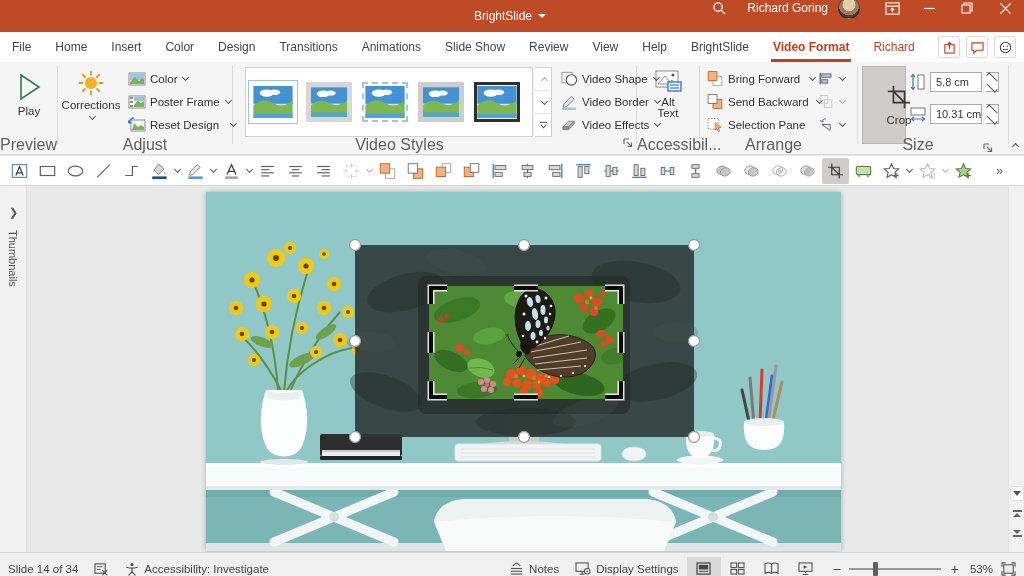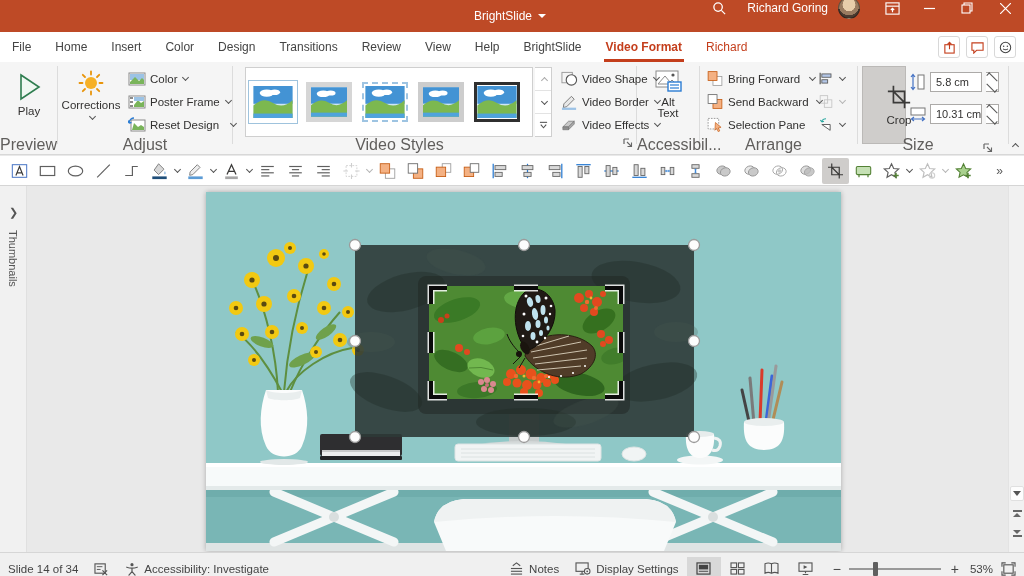--- a/index.html
+++ b/index.html
@@ -151,20 +151,22 @@
   </div>
 </div>
 
 <div class="tabrow">
   <div class="tab">File</div>
   <div class="tab">Home</div>
   <div class="tab">Insert</div>
   <div class="tab">Color</div>
   <div class="tab">Design</div>
   <div class="tab">Transitions</div>
+  <div class="tab">Animations</div>
+  <div class="tab">Slide Show</div>
   <div class="tab">Review</div>
   <div class="tab">View</div>
   <div class="tab">Help</div>
   <div class="tab">BrightSlide</div>
   <div class="tab active">Video Format</div>
   <div class="tab contextual">Richard</div>
   <div class="tabrow-icons">
     <div class="tri-btn">
         <svg width="13" height="13" viewBox="0 0 14 14">
           <rect x="2" y="4" width="10" height="9" fill="none" stroke="#C43E1C" stroke-width="1.2"></rect>

